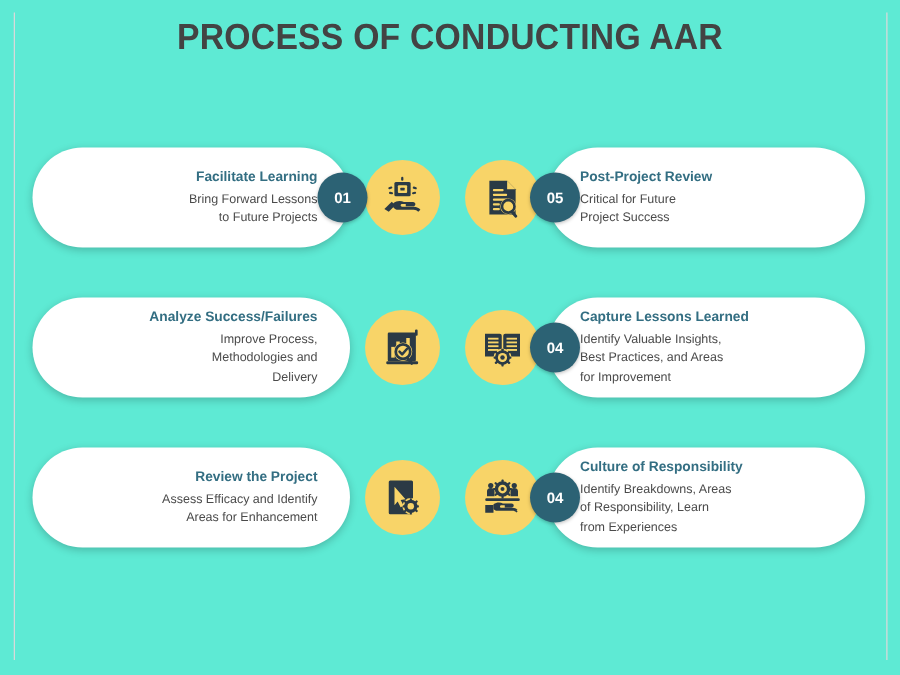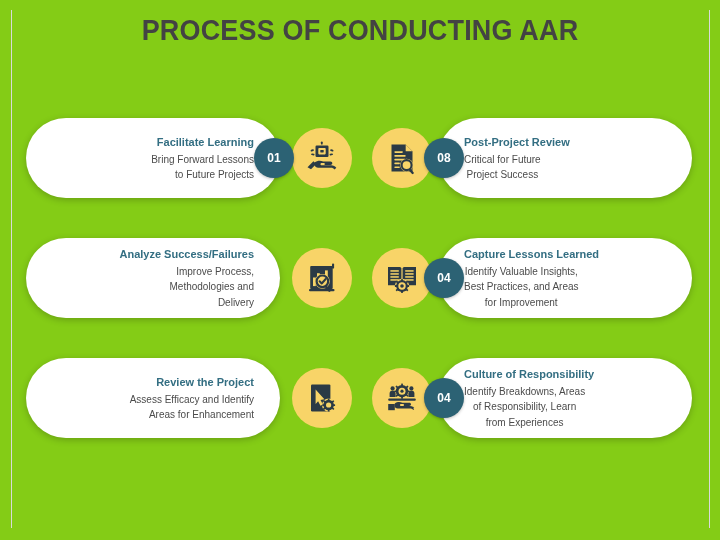--- a/index.html
+++ b/index.html
@@ -13,21 +13,21 @@
     font-family: "Liberation Sans", sans-serif;
     overflow: hidden;
     position: relative;
   }
 
   #slide {
     position: absolute;
     left: 0; top: 0;
     width: 720px;
     height: 540px;
-    background: #84cc16;
+    background: #5eead4;
   }
 
   
   .frame-rule {
     position: absolute;
     top: 10px;
     width: 1px;
     height: 518px;
     background: #d9d9d9;
   }
@@ -78,21 +78,21 @@
     background: #ffffff;
     border-radius: 40px;
     box-shadow: 0 2px 7px rgba(0,0,0,0.22);
     box-sizing: border-box;
     display: flex;
     flex-direction: column;
     justify-content: center;
     padding: 0 18px;
   }
   .item.left  .card { left: 0px;  align-items: flex-end;   text-align: right; padding-right: 26px; padding-left: 14px; }
-  .item.right .card { left: 66px; align-items: flex-start; text-align: center;  padding-left: 26px;  padding-right: 14px; }
+  .item.right .card { left: 66px; align-items: flex-start; text-align: left;  padding-left: 26px;  padding-right: 14px; }
 
   .card-title {
     font-size: 11px;
     font-weight: bold;
     color: #336e82;
     line-height: 17px;
     white-space: nowrap;
     margin-bottom: 1px;
   }
   .card-desc {
@@ -177,21 +177,21 @@
         </span>
       </div>
     </div>
 
     <div class="item right">
       <div class="card">
         <div class="card-title">Post-Project Review</div>
         <div class="card-desc">Critical for Future
 Project Success</div>
       </div>
-      <div class="badge">08</div>
+      <div class="badge">05</div>
       <div class="icon-circle">
         <span>
           <svg width="34" height="34" viewBox="0 0 34 34" fill="none">
             <g fill="#2b3a45">
               <path d="M6.5 3.5 h14.2 l6.8 6.8 v20.2 h-21 z"></path>
               <path d="M20.7 3.5 l6.8 6.8 h-6.8 z" fill="#f8d468"></path>
               <rect x="9.3" y="10.2" width="8.6" height="1.7" rx="0.8" fill="#f8d468"></rect>
               <rect x="9.3" y="14.0" width="11.4" height="1.7" rx="0.8" fill="#f8d468"></rect>
               <rect x="9.3" y="17.8" width="11.4" height="1.7" rx="0.8" fill="#f8d468"></rect>
               <rect x="9.3" y="21.6" width="5.6" height="1.7" rx="0.8" fill="#f8d468"></rect>

